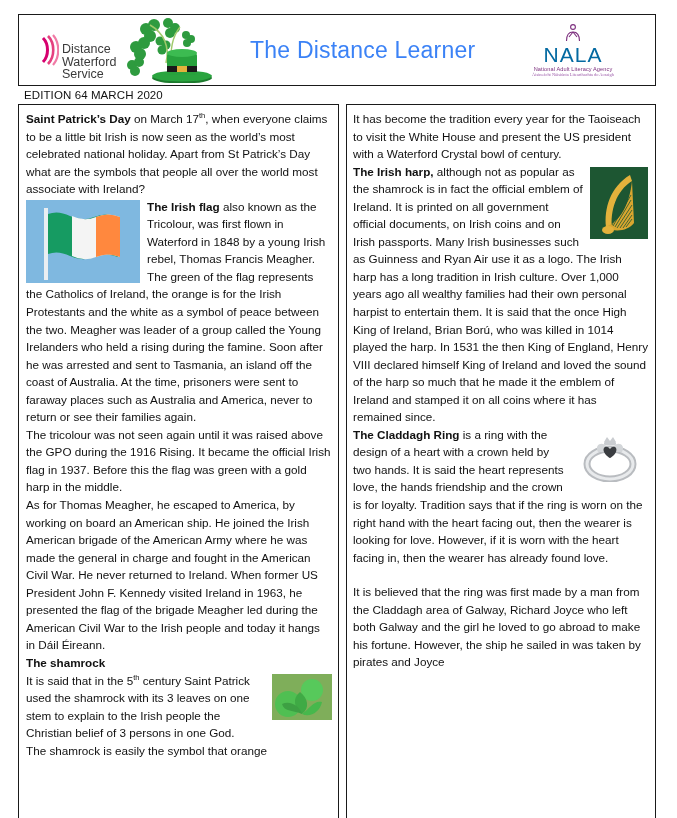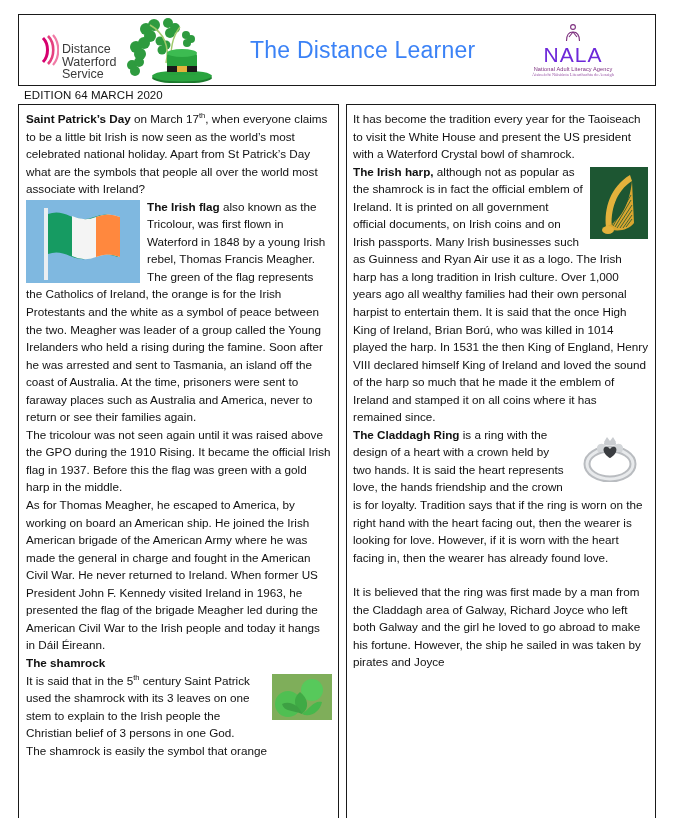--- a/index.html
+++ b/index.html
@@ -57,21 +57,21 @@
   .nala-block {
     width: 140px;
     text-align: center;
     margin-right: 12px;
     line-height: 1;
   }
   .nala-fig { display:block; margin: 0 auto 1px; }
   .nala-word {
     font-size: 21px;
     letter-spacing: 1px;
-    color: #6d28d9;
+    color: #0369a1;
     font-family: "Liberation Sans", sans-serif;
   }
   .nala-sub1 {
     font-size: 5.6px; color: #7c2f7e; margin-top: 2px;
     letter-spacing: .1px;
   }
   .nala-sub2 {
     font-size: 4.4px; color: #9b59a8; margin-top: 1px;
     font-family: "Liberation Serif", serif;
   }
@@ -212,21 +212,21 @@
       <svg class="img-flag" viewBox="0 0 114 83">
         <rect width="114" height="83" fill="#7fb8e0"></rect>
         <rect x="18" y="8" width="4" height="72" fill="#e9eef2"></rect>
         <path d="M22 14 q10 -4 22 2 q12 6 24 1 q12 -5 24 0 l0 40 q-12 -5 -24 0 q-12 5 -24 -1 q-12 -6 -22 -2 z" fill="#169b62"></path>
         <path d="M46 16 q12 6 24 1 q12 -5 24 0 l0 40 q-12 -5 -24 0 q-12 5 -24 -1 z" fill="#f4f4f4"></path>
         <path d="M70 17 q12 -5 24 0 l0 40 q-12 -5 -24 0 z" fill="#ff883e"></path>
       </svg>
 
       <p><span class="lead">The Irish flag</span><span> also known as the Tricolour, was first flown in Waterford in 1848 by a young Irish rebel, Thomas Francis Meagher. The green of the flag represents the Catholics of Ireland, the orange is for the Irish Protestants and the white as a symbol of peace between the two. Meagher was leader of a group called the Young Irelanders who held a rising during the famine.  Soon after he was arrested and sent to Tasmania, an island off the coast of Australia. At the time, prisoners were sent to faraway places such as Australia and America, never to return or see their families again.</span></p>
 
-      <p>The tricolour was not seen again until it was raised above the GPO during the 1910 Rising. It became the official Irish flag in 1937. Before this the flag was green with a gold harp in the middle.</p>
+      <p>The tricolour was not seen again until it was raised above the GPO during the 1916 Rising. It became the official Irish flag in 1937. Before this the flag was green with a gold harp in the middle.</p>
 
       <p>As for Thomas Meagher, he escaped to America, by working on board an American ship. He joined the Irish American brigade of the American Army where he was made the general in charge and fought in the American Civil War. He never returned to Ireland. When former US President John F. Kennedy visited Ireland in 1963, he presented the flag of the brigade Meagher led during the American Civil War to the Irish people and today it hangs in Dáil Éireann.</p>
 
       <p class="lead">The shamrock</p>
 
       <svg class="img-shamrock" viewBox="0 0 60 46">
         <rect width="60" height="46" fill="#7fae5a"></rect>
         <circle cx="16" cy="30" r="13" fill="#4fbf52"></circle>
         <circle cx="40" cy="16" r="11" fill="#57c95b"></circle>
         <path d="M30 40 C22 34,20 24,28 18 C36 24,38 34,30 40 Z" fill="#3faa45"></path>
@@ -236,21 +236,21 @@
 
       <p><span>It is said that in the 5</span><sup>th</sup><span> century Saint Patrick used the shamrock with its 3 leaves on one stem to explain to the Irish people the Christian belief of 3 persons in one God.</span></p>
 
       <p>The shamrock is easily the symbol that orange</p>
     </div>
   </div>
 
   <div class="col col-right">
     <div class="col-inner">
 
-      <p>It has become the tradition every year for the Taoiseach to visit the White House and present the US president with a Waterford Crystal bowl of shamrock.</p>
+      <p>It has become the tradition every year for the Taoiseach to visit the White House and present the US president with a Waterford Crystal bowl of century.</p>
 
       <svg class="img-harp" viewBox="0 0 58 72">
         <rect width="58" height="72" fill="#1d5632"></rect>
         <path d="M40 8 C20 20,14 42,16 60 L22 62 C20 44,26 24,42 14 Z" fill="#e3b23c"></path>
         <path d="M16 60 C24 66,38 64,44 56 L42 14 C40 32,34 52,16 60 Z" fill="#d9a62f"></path>
         <g stroke="#1d5632" stroke-width="0.8">
           <line x1="22" y1="58" x2="40" y2="22"></line>
           <line x1="23" y1="59" x2="41" y2="28"></line>
           <line x1="25" y1="60" x2="41" y2="33"></line>
           <line x1="27" y1="61" x2="42" y2="38"></line>

